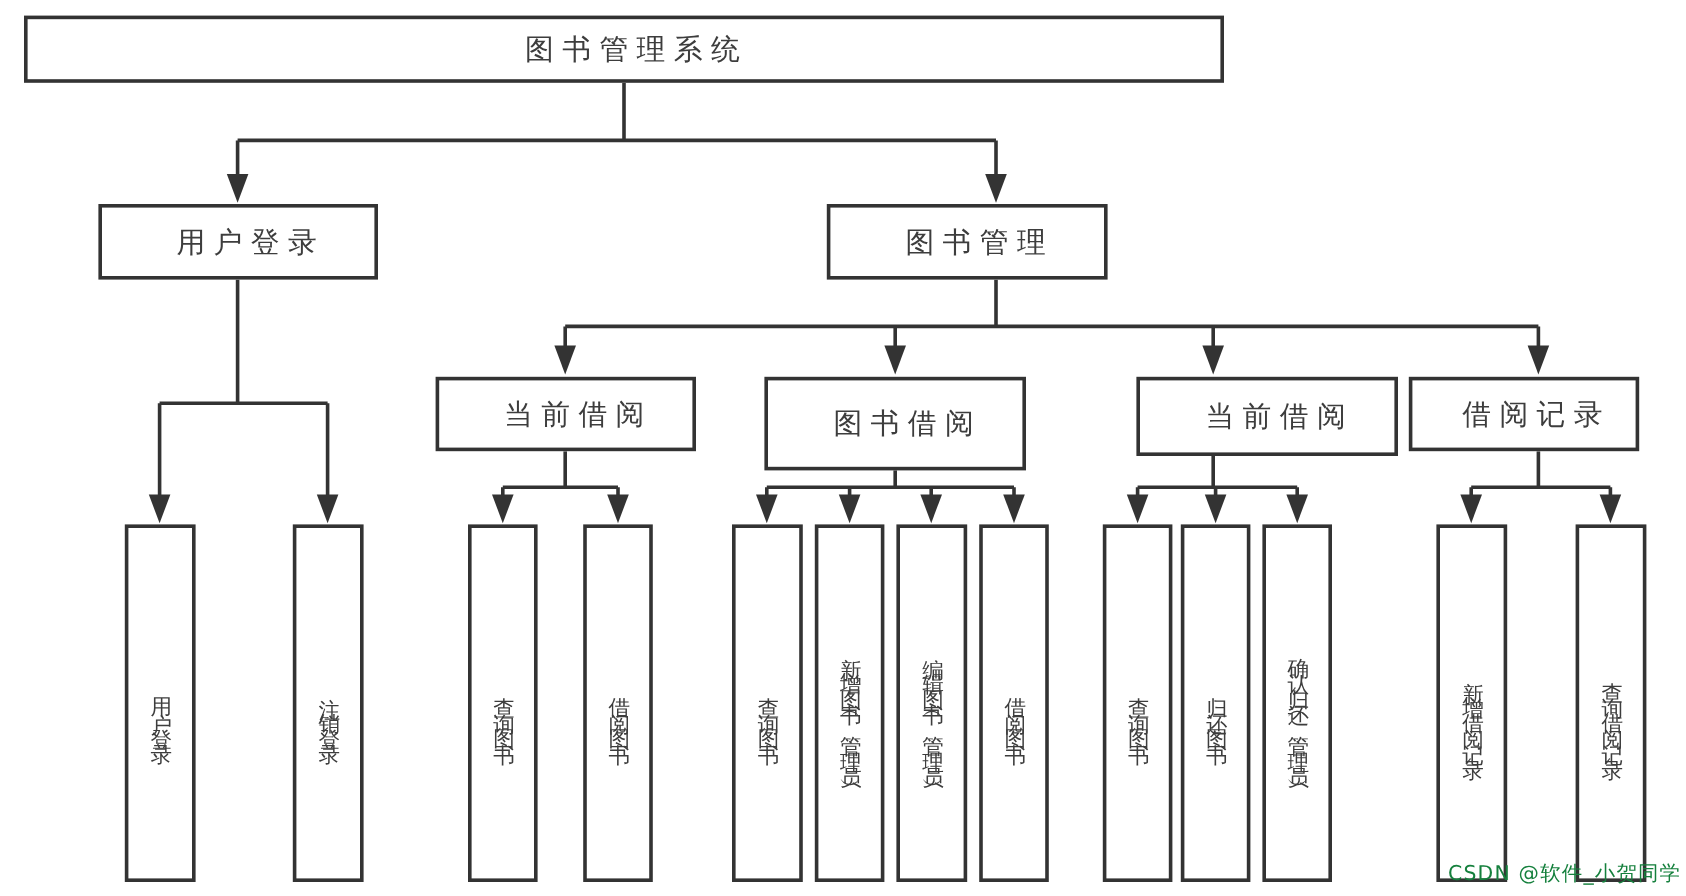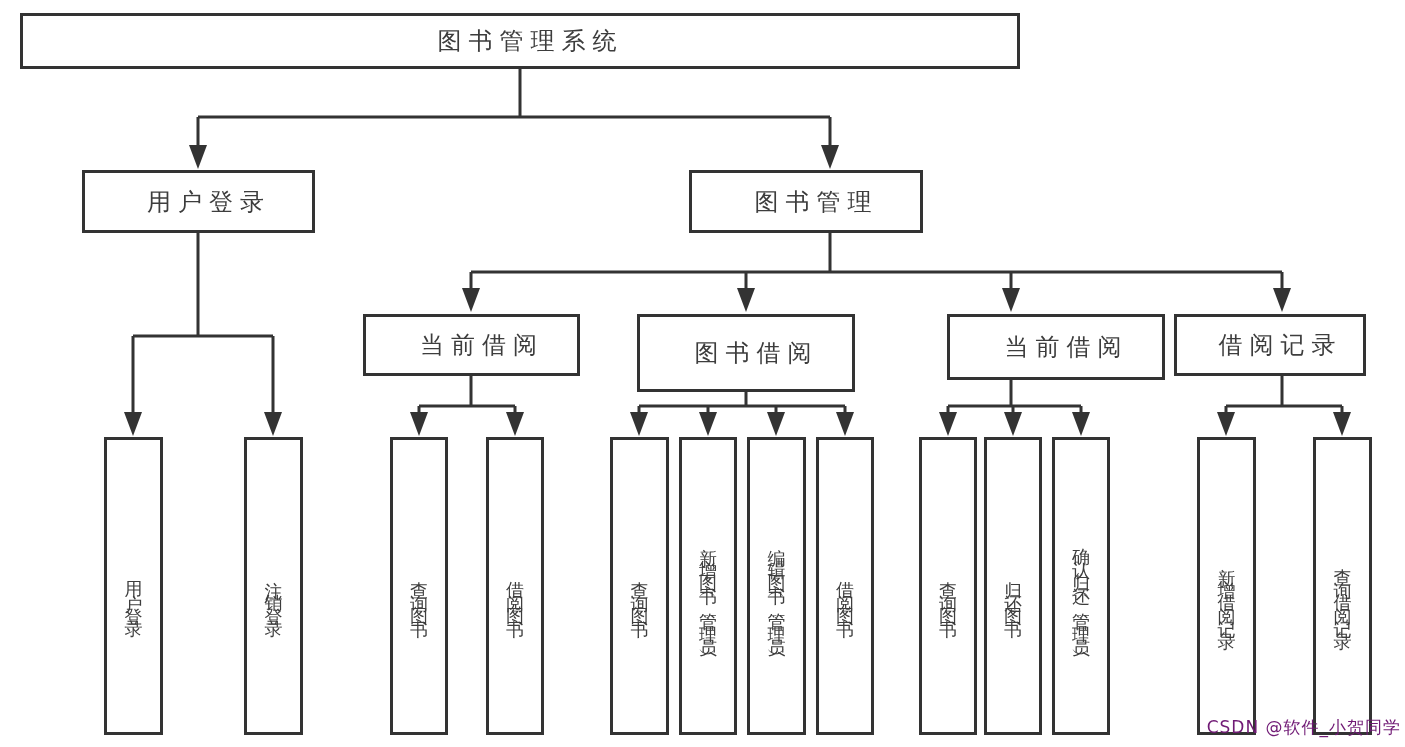--- a/index.html
+++ b/index.html
@@ -36,21 +36,21 @@
     padding-top:13px; 
     line-height:1;
   }
   .watermark{
     position:absolute;
     right:4px;
     top:716px;
     z-index:5;
     font-size:17px;
     letter-spacing:1px;
-    color:#701a75;
+    color:#15803d;
     white-space:nowrap;
   }
 </style>
 </head>
 <body>
 
 <div class="stage">
 
   <svg class="wires" width="1405" height="747" viewBox="0 0 1405 747">
     <g stroke="#333333" stroke-width="3" fill="none">

